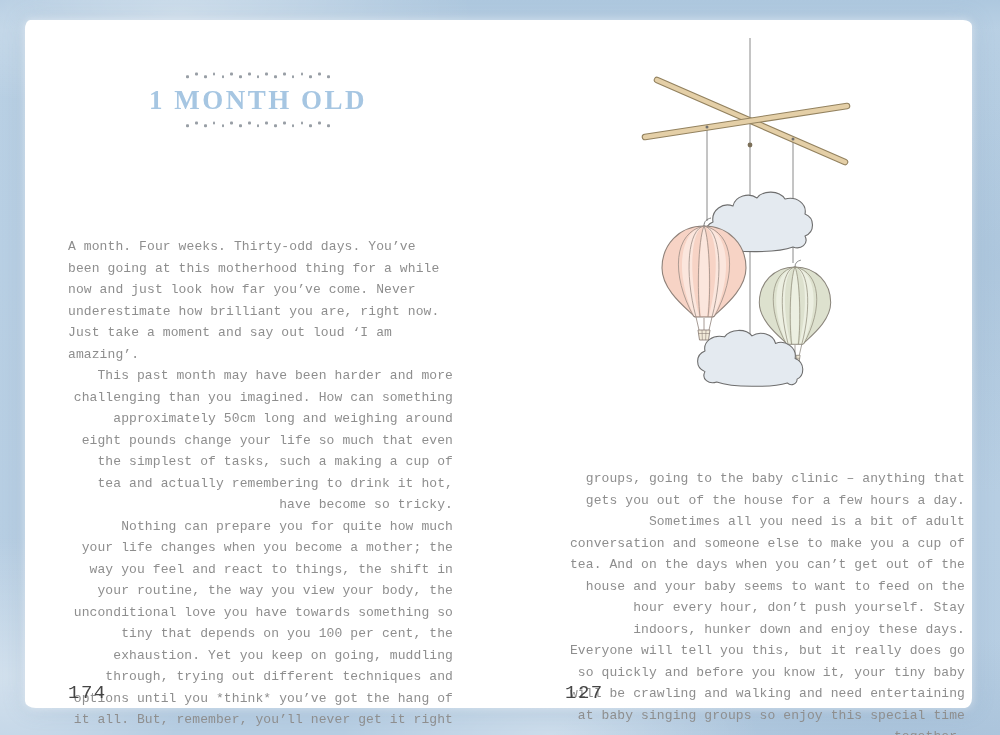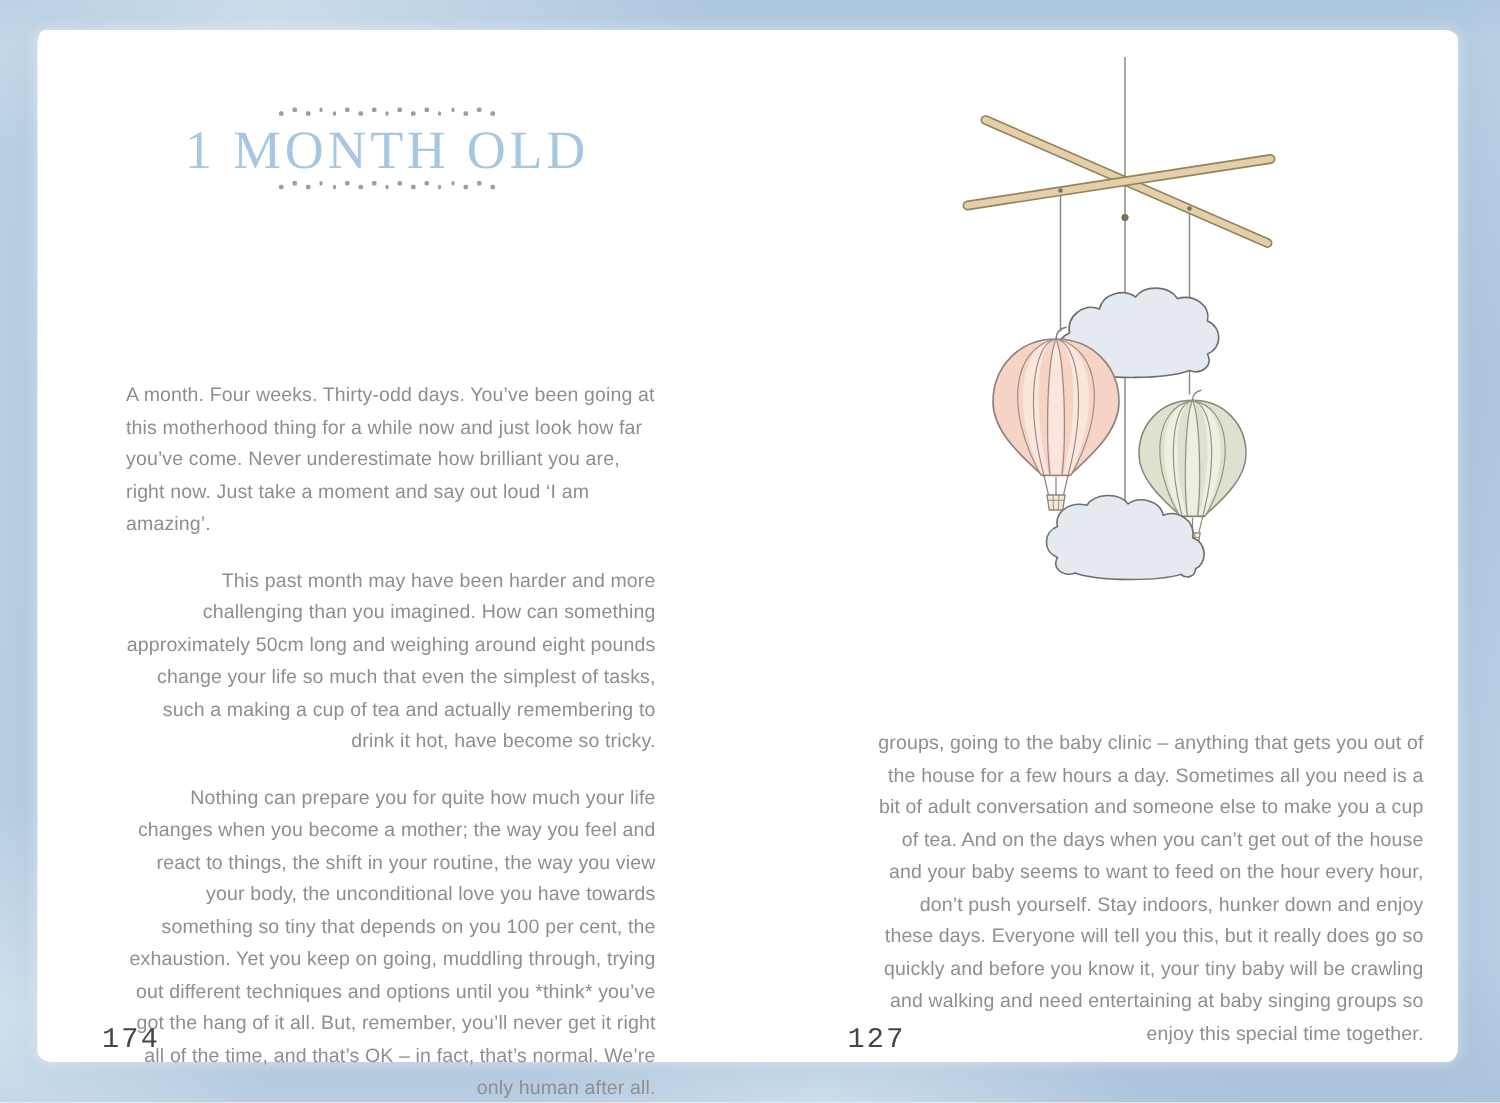--- a/index.html
+++ b/index.html
@@ -32,32 +32,32 @@
   .dots { height: 7px; line-height: 0; margin: 6px 0; }
   .dots span {
     display: inline-block; width: 2.6px; height: 2.6px;
     background: #989ea5; border-radius: 1px; margin: 0 3.1px;
   }
   .dots span:nth-child(odd)  { transform: translateY(1.2px); }
   .dots span:nth-child(even) { transform: translateY(-1.4px); }
   h1.chapter-title {
     margin: 4px 0 6px 0;
     font-family: "Liberation Serif", serif;
-    font-weight: normal;
-    font-size: 36px; line-height: 30px;
+    font-weight: bold;
+    font-size: 27px; line-height: 30px;
     letter-spacing: 2.5px;
     color: #a6c6e2;
   }
   .body-text {
     position: absolute;
     color: #8e8e8e;
     font-size: 13px; line-height: 21.5px;
     letter-spacing: 0.1px;
   }
-  .body-text p { margin: 16px; }
+  .body-text p { margin: 0; font-family: Liberation Mono, monospace; }
   .body-text p.indent { text-indent: 17px; text-align: right; }
   .col-left  { left: 43px;  top: 216px; width: 385px; }
   .col-right { left: 540px; top: 448px; width: 400px; text-align: right; }
   .pagenum {
     position: absolute; top: 662px; text-align: left;
     font-family: Liberation Mono, monospace;
     font-size: 19px; color: #454545; letter-spacing: 1.5px;
   }
   .pagenum.left  { left: 43px;  width: 385px; }
   .pagenum.right { left: 540px; width: 400px; }

